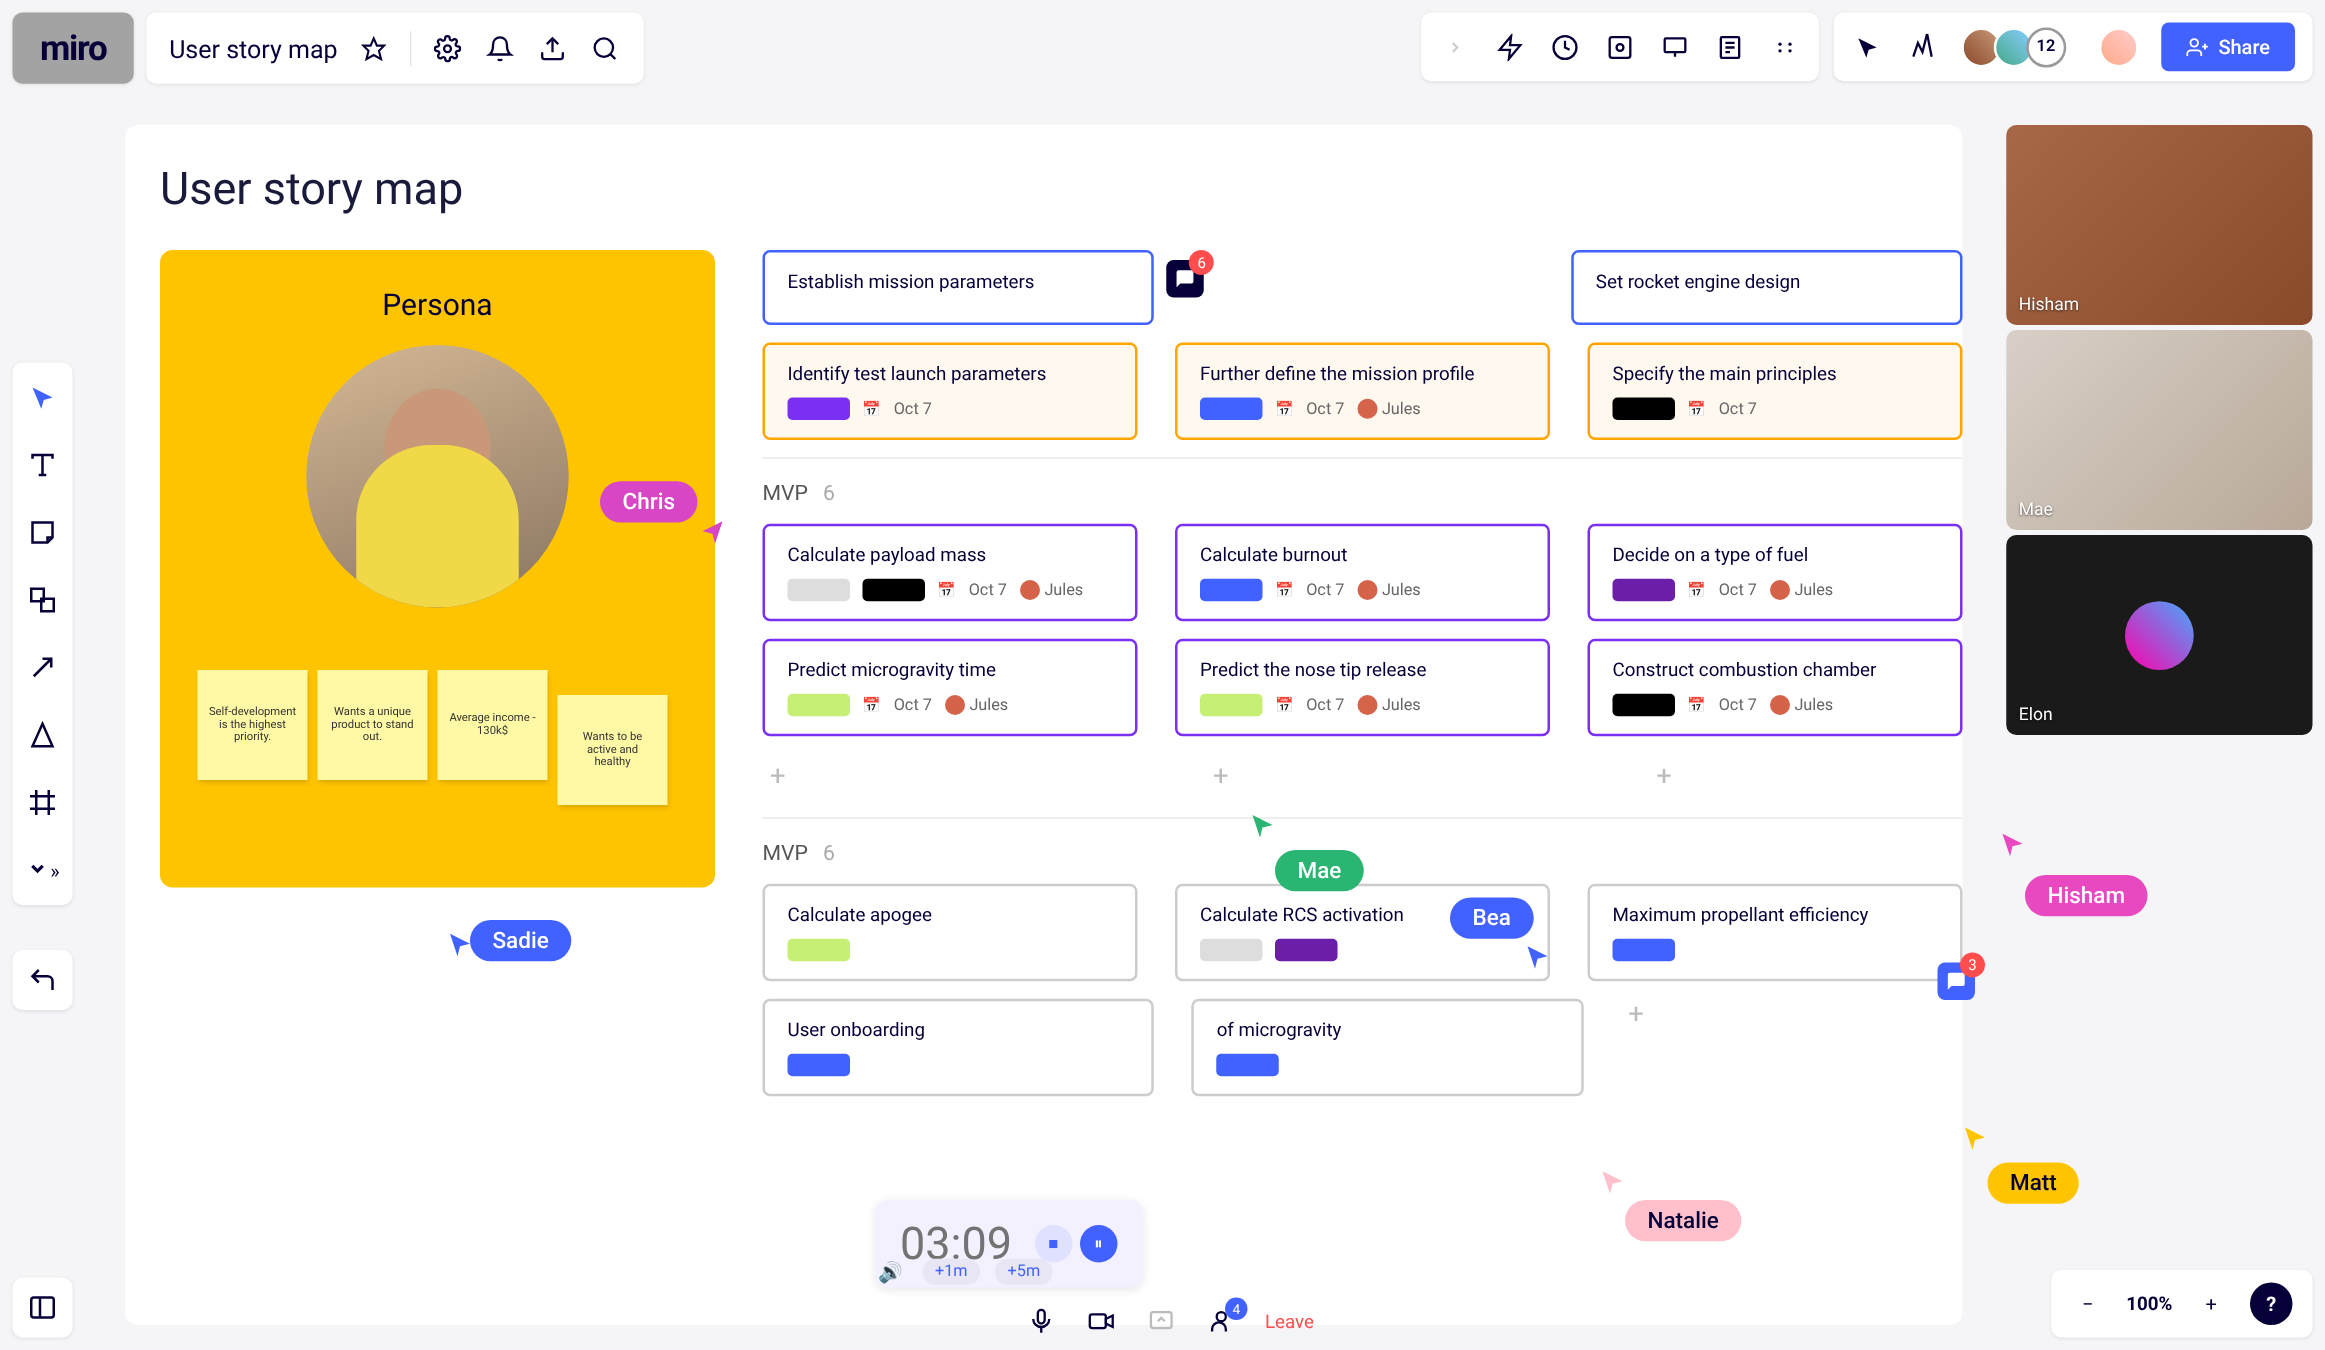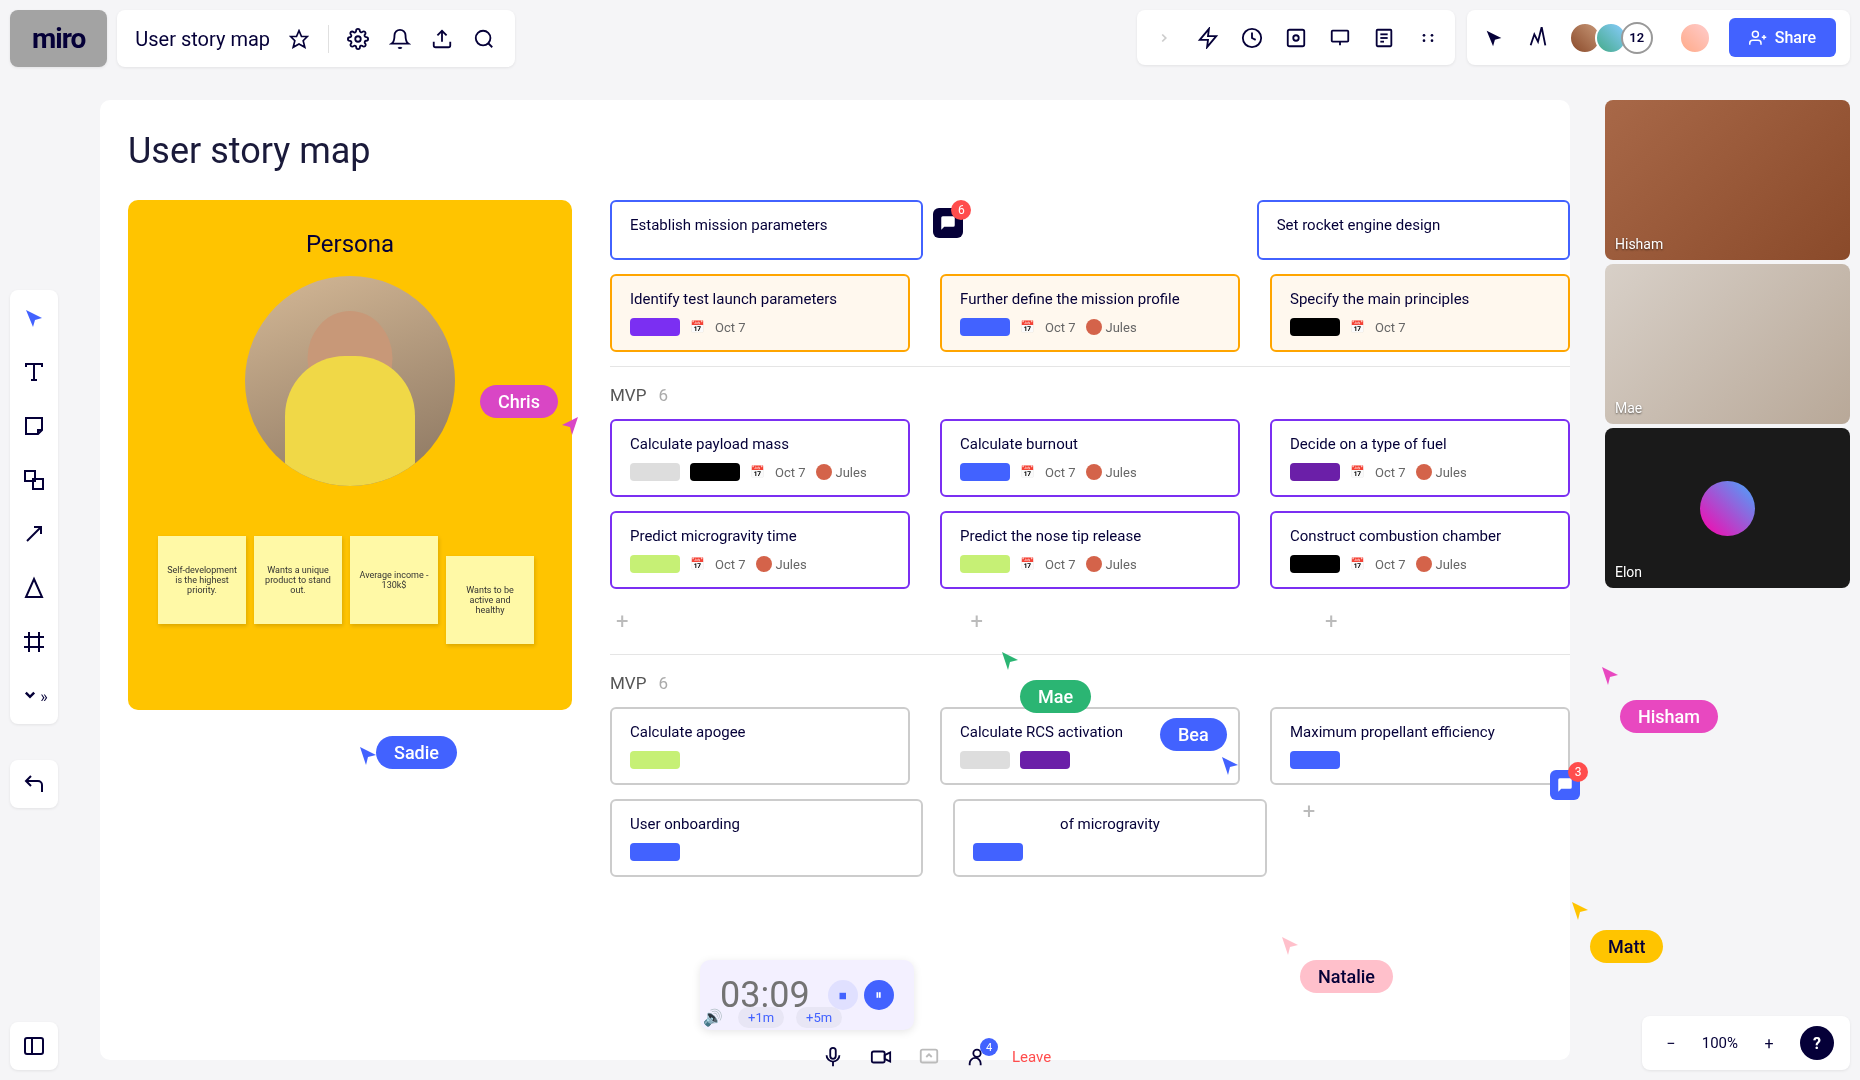--- a/index.html
+++ b/index.html
@@ -69,21 +69,21 @@
 .timer-ctrl{display:flex;gap:6px}
 .timer-btn{width:30px;height:30px;border-radius:50%;border:none;cursor:pointer;display:flex;align-items:center;justify-content:center}
 .timer-btn.stop{background:#e0e0ff;color:#4262ff}
 .timer-btn.pause{background:#4262ff;color:#fff}
 .timer-sub{position:absolute;left:700px;bottom:14px;display:flex;align-items:center;gap:12px;z-index:60}
 .time-chip{background:#e8e6f5;border-radius:12px;padding:3px 10px;font-size:13px;color:#4262ff;cursor:pointer}
 .leave{color:#ff4d4d;font-size:15px}
 .person-badge{position:relative}
 .person-badge .count{position:absolute;top:-6px;right:-8px;background:#4262ff;color:#fff;border-radius:50%;width:18px;height:18px;font-size:11px;display:flex;align-items:center;justify-content:center}
 .zoom-ctrl{position:absolute;right:10px;bottom:10px;background:#fff;border-radius:8px;padding:10px 16px;display:flex;align-items:center;gap:18px;box-shadow:0 1px 3px rgba(0,0,0,0.08)}
-.zoom-val{font-size:15px;font-weight:400;color:#050038}
+.zoom-val{font-size:15px;font-weight:700;color:#050038}
 .help-btn{width:34px;height:34px;border-radius:50%;background:#050038;color:#fff;display:flex;align-items:center;justify-content:center;font-weight:700}
 .panel-btn{position:absolute;left:10px;bottom:10px;background:#fff;border-radius:8px;padding:12px;box-shadow:0 1px 3px rgba(0,0,0,0.08)}
 svg{display:block}
 </style>
 </head>
 <body>
 
 <div class="topbar">
   <div class="logo-box">
     <span class="logo">miro</span>
@@ -434,21 +434,21 @@
       </div>
     </div>
     <div class="card-row">
       <div class="card gray">
         <div class="card-title">User onboarding</div>
         <div class="card-meta">
             <span class="tag blue"></span>
           </div>
       </div>
       <div class="card gray" style="position:relative">
-        <div class="card-title" style="text-align:center">of microgravity</div>
+        <div class="card-title" style="text-align:left">of microgravity</div>
         <div class="card-meta">
             <span class="tag blue"></span>
           </div>
       </div>
       <div style="flex:1"><span class="add-btn">+</span></div>
     </div>
   </div>
 
   <div class="comment-bubble" style="right:-10px;top:670px;background:#4262ff">
     <svg width="18" height="18" viewBox="0 0 24 24" fill="currentColor">

